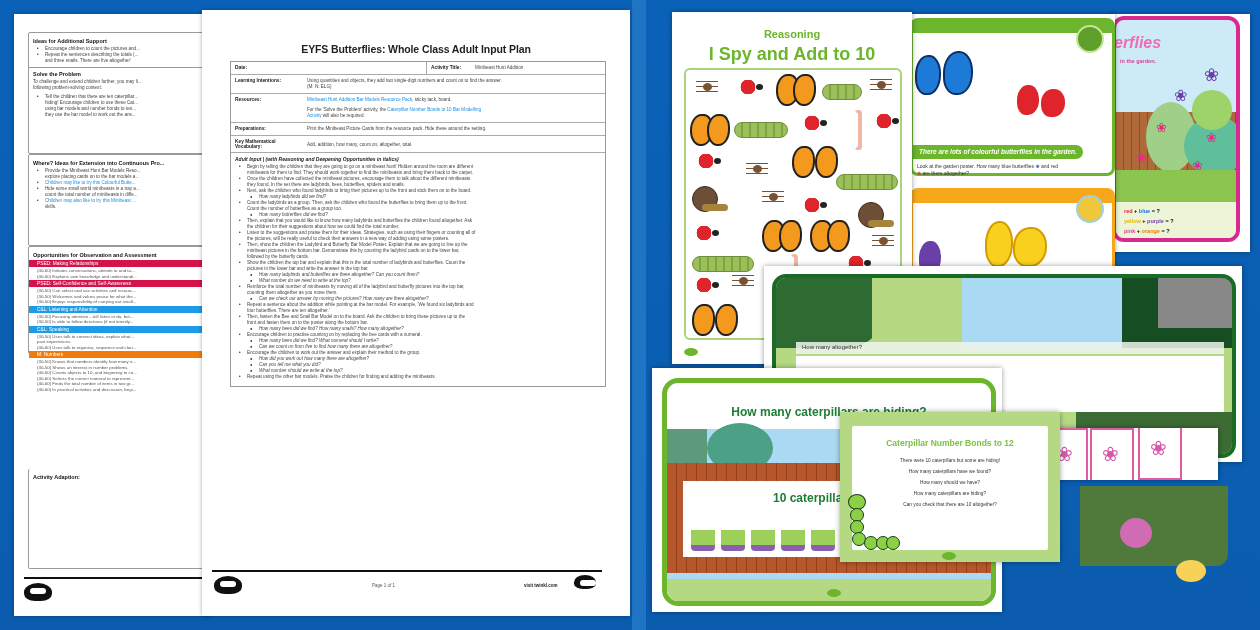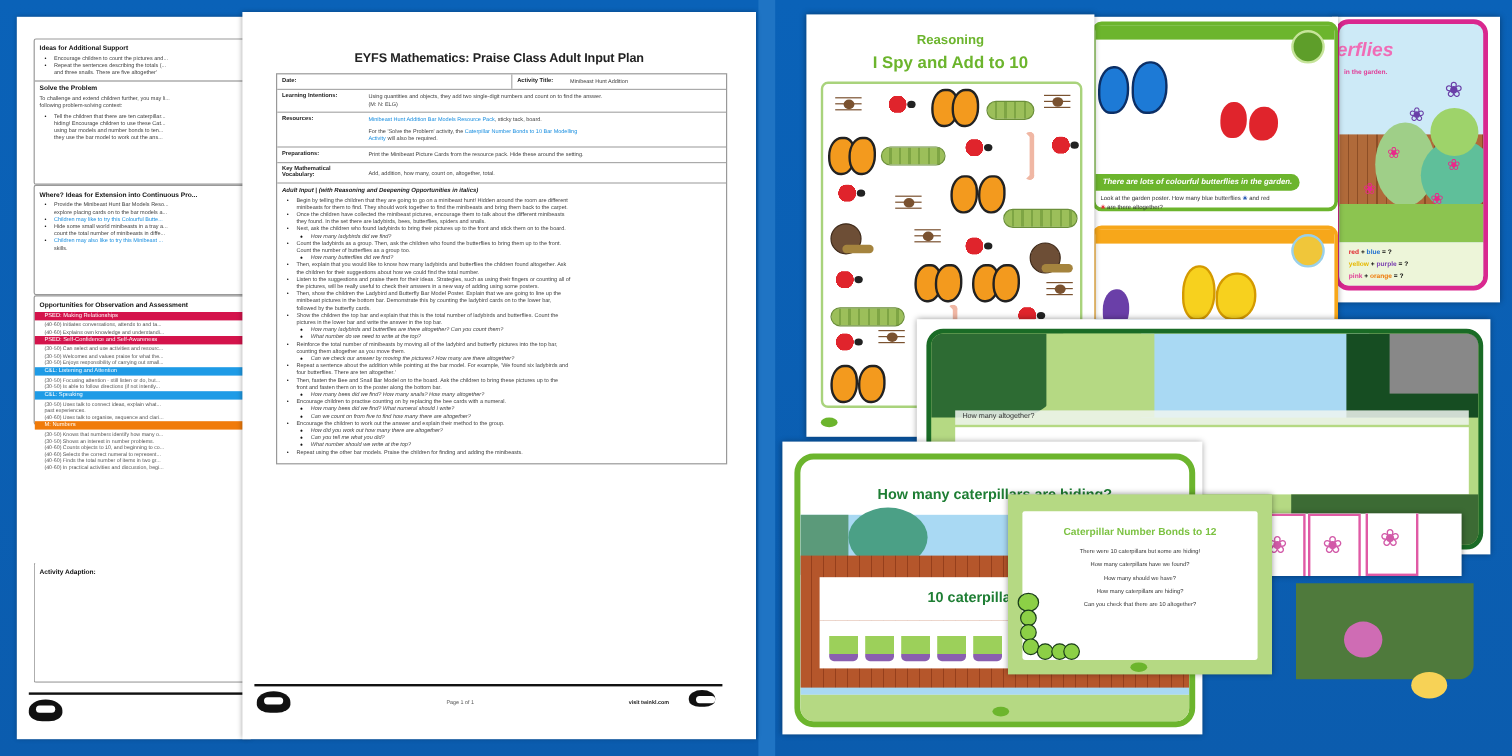--- a/index.html
+++ b/index.html
@@ -36,21 +36,21 @@
   .prow:last-child { border-bottom: none; }
   .plabel { font-size: 4.8px; font-weight: bold; color: #222; padding: 3px 4px; width: 72px; flex-shrink: 0; }
   .pval { font-size: 4.6px; color: #444; padding: 3px 4px; line-height: 6px; }
   .adult { padding: 3px 4px 6px 4px; }
   .adult-title { font-size: 5px; font-weight: bold; font-style: italic; color: #222; margin-bottom: 2px; }
 
   
   .sheet { position: absolute; background: #fff; box-shadow: 0 0 5px rgba(0,0,0,0.4); overflow: hidden; }
   .ispy { left: 672px; top: 12px; width: 240px; height: 352px; }
   .ispy-t1 { text-align: center; color: #6cb52d; font-weight: bold; font-size: 11px; margin-top: 16px; }
-  .ispy-t2 { text-align: center; color: #6cb52d; font-weight: bold; font-size: 14px; margin-top: 4px; }
+  .ispy-t2 { text-align: center; color: #6cb52d; font-weight: bold; font-size: 18px; margin-top: 4px; }
   .ispy-frame { position: absolute; left: 12px; top: 56px; width: 218px; height: 272px; border: 2px solid #a9d37c; border-radius: 6px; }
   .bug { position: absolute; }
   .ladybird { width: 20px; height: 14px; background: radial-gradient(circle at 50% 50%, #e0242c 60%, transparent 62%); }
   .ladybird::before { content: ""; position:absolute; right:-5px; top:4px; width:7px; height:6px; background:#222; border-radius:50%; }
   .bfly { width: 40px; height: 30px; }
   .bfly::before, .bfly::after { content:""; position:absolute; top:0; width:19px; height:28px; background:#f39a1e; border:2px solid #222; border-radius: 50% 40% 50% 45%; }
   .bfly::before { left:0; } .bfly::after { right:0; }
   .cater { width: 54px; height: 16px; background: repeating-linear-gradient(90deg,#9cbf5a 0 6px,#7ea544 6px 8px); border-radius: 10px; border: 1px solid #6b8f3a; }
   .spider { width: 22px; height: 18px; }
   .spider::before { content:""; position:absolute; left:7px; top:5px; width:9px; height:8px; background:#7a5230; border-radius:50%; }
@@ -169,21 +169,21 @@
     <div class="obs">(40-60) In practical activities and discussion, begi...</div>
   </div>
   <div class="doc-box" style="position:absolute;left:14px;top:455px;width:200px;height:100px;padding:2px 4px;border-top:none;">
     <div class="sec-title">Activity Adaption:</div>
   </div>
   <div class="footer-line" style="left:10px;top:563px;width:185px;"></div>
   <div class="logo" style="left:10px;top:569px;"></div>
 </div>
 
 <div class="page page-main">
-  <div class="plan-title">EYFS Mathematics: Praise Class Adult Input Plan</div>
+  <div class="plan-title">EYFS Butterflies: Whole Class Adult Input Plan</div>
   <div class="plan-table">
     <div class="prow">
       <div class="plabel" style="width:195px;">Date:</div>
       <div style="border-left:1px solid #aaa;display:flex;flex:1;">
         <div class="plabel" style="width:auto;padding-right:10px">Activity Title:</div>
         <div class="pval">Minibeast Hunt Addition</div>
       </div>
     </div>
     <div class="prow">
       <div class="plabel">Learning Intentions:</div>

